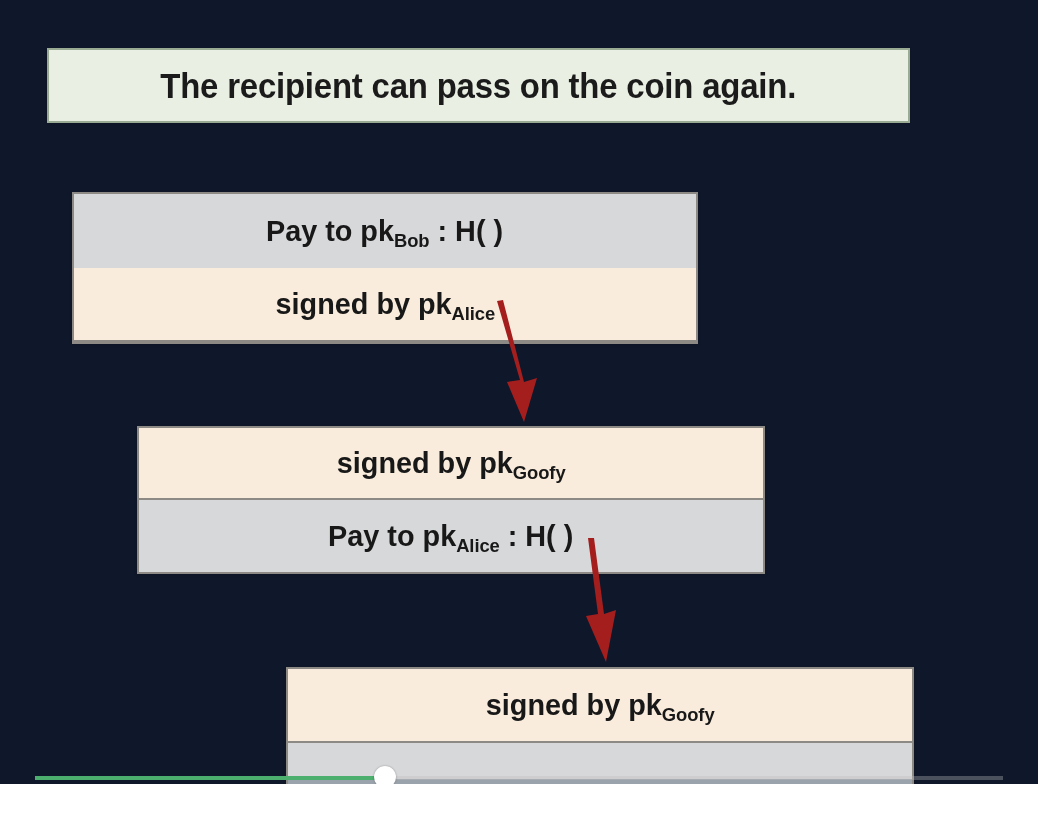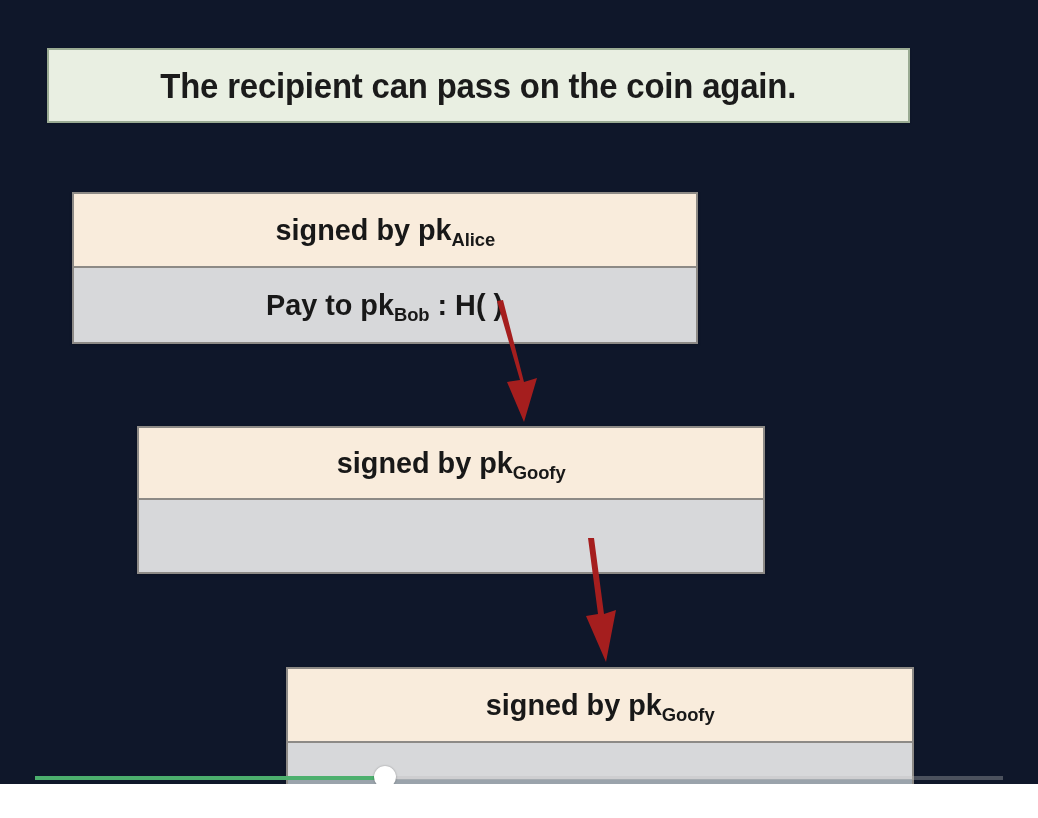--- a/index.html
+++ b/index.html
@@ -138,31 +138,34 @@
 </head>
 <body>
 
 <div id="slide">
 
   <div class="banner">
     <span class="banner-text">The recipient can pass on the coin again.</span>
   </div>
 
   <div class="tx" id="tx1">
+    <div class="tx-row tx-body">
+      <span class="tx-text"><span>Pay to pk</span><sub>Bob</sub><span> : H(  )</span></span>
+    </div>
     <div class="tx-row tx-signed">
       <span class="tx-text"><span>signed by pk</span><sub>Alice</sub></span>
-    </div>
-    <div class="tx-row tx-body">
-      <span class="tx-text"><span>Pay to pk</span><sub>Bob</sub><span> : H(  )</span></span>
     </div>
   </div>
 
   <div class="tx" id="tx2">
     <div class="tx-row tx-signed">
       <span class="tx-text"><span>signed by pk</span><sub>Goofy</sub></span>
+    </div>
+    <div class="tx-row tx-body">
+      <span class="tx-text"><span>Pay to pk</span><sub>Alice</sub><span> : H(  )</span></span>
     </div>
   </div>
 
   <div class="tx" id="tx3">
     <div class="tx-row tx-signed">
       <span class="tx-text"><span>signed by pk</span><sub>Goofy</sub></span>
     </div>
   </div>
 
   <svg class="arrow" id="arrow1" style="left:480px; top:296px;" width="120" height="140" viewBox="0 0 120 140">

